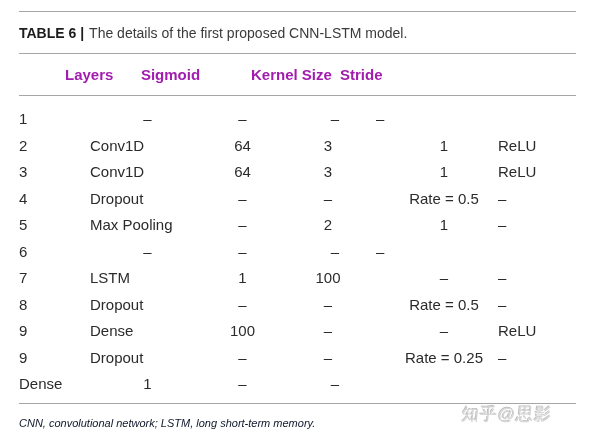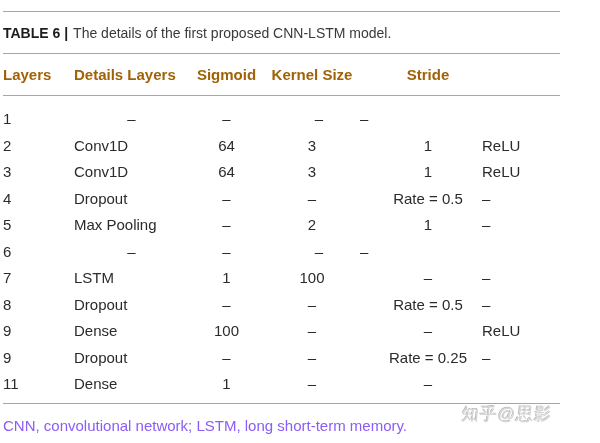--- a/index.html
+++ b/index.html
@@ -1,35 +1,35 @@
 <!DOCTYPE html>
 <html><head>
 <meta charset="utf-8">
 <style>
   html,body{margin:0;padding:0;}
   body{
     width:600px;height:443px;position:relative;background:#ffffff;
     font-family:"Liberation Sans","DejaVu Sans",sans-serif;
     color:#2b2b2b;overflow:hidden;
   }
-  .sheet{position:absolute;left:3px;top:0;width:557px;}
+  .sheet{position:absolute;left:19px;top:0;width:557px;}
   .rule{height:1px;background:#a6a6a6;width:100%;}
   .rule.top{margin-top:11px;}
   .caption{height:41px;display:flex;align-items:center;font-size:14px;color:#3a3a3a;white-space:nowrap;}
   .caption .bold{font-weight:700;color:#1c1c1c;margin-right:5px;}
   .grid{display:grid;grid-template-columns:71px 115px 75px 96px 122px 78px;}
   .grid.header{height:41px;align-items:center;}
   .cell{font-size:15px;white-space:nowrap;}
-  .cell.head{font-weight:700;color:#a16207;}
+  .cell.head{font-weight:700;color:#a21caf;margin-left:46px;}
   .tbody{padding-top:10px;padding-bottom:5px;}
   .body-row .cell{line-height:26.5px;}
   .c2,.c3{text-align:center;}
   .c4{padding-left:14px;text-align:center;}
   .footer-row{margin-top:13px;}
-  .footnote{font-size:15px;color:#8b5cf6;white-space:nowrap;}
+  .footnote{font-style:italic;font-size:11px;color:#0f172a;white-space:nowrap;}
   .watermark{
     position:absolute;left:462px;top:403px;width:135px;
     font-size:17px;letter-spacing:1px;white-space:nowrap;
     color:#d2d2d2;transform:skewX(-6deg);
     text-shadow:1px 1px 0 #ffffff,-1px -1px 0 #bdbdbd;
     font-family:"Liberation Sans","DejaVu Sans",sans-serif;
   }
 </style>
 </head>
 <body>
@@ -39,21 +39,20 @@
 
   <div class="caption">
     <span class="bold">TABLE 6 |</span>
     <span>The details of the first proposed CNN-LSTM model.</span>
   </div>
 
   <div class="rule"></div>
 
   <div class="grid header" id="thead">
       <div class="cell head c0">Layers</div>
-      <div class="cell head c1">Details Layers</div>
       <div class="cell head c2">Sigmoid</div>
       <div class="cell head c3">Kernel Size</div>
       <div class="cell head c4">Stride</div>
     </div>
 
   <div class="rule"></div>
 
   <div class="tbody" id="tbody">
       <div class="grid body-row">
         <div class="cell c0">1</div>
@@ -127,21 +126,20 @@
       </div>
       <div class="grid body-row">
         <div class="cell c0">9</div>
         <div class="cell c1">Dropout</div>
         <div class="cell c2">–</div>
         <div class="cell c3">–</div>
         <div class="cell c4">Rate = 0.25</div>
         <div class="cell c5">–</div>
       </div>
       <div class="grid body-row">
-        <div class="cell c0">11</div>
         <div class="cell c1">Dense</div>
         <div class="cell c2">1</div>
         <div class="cell c3">–</div>
         <div class="cell c4">–</div>
       </div>
     </div>
 
   <div class="rule"></div>
 
   <div class="footer-row">

